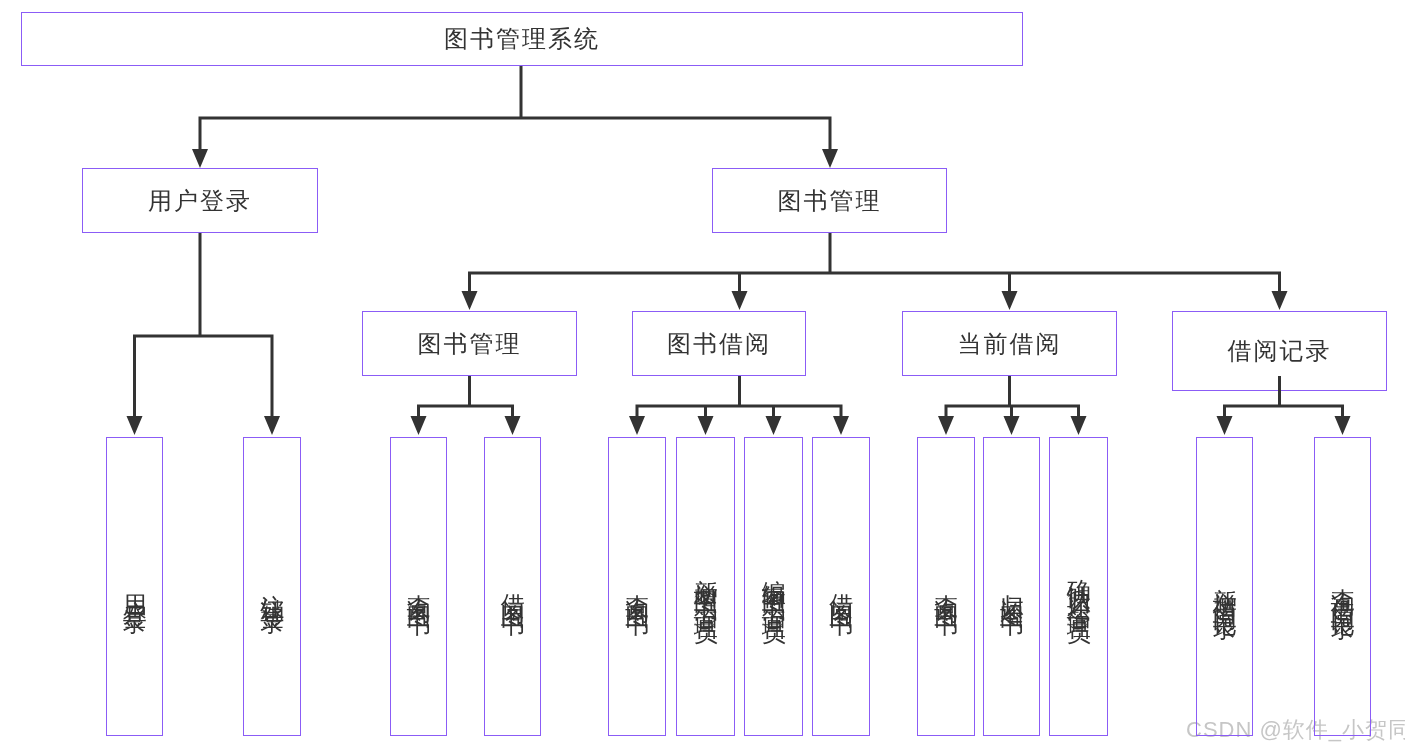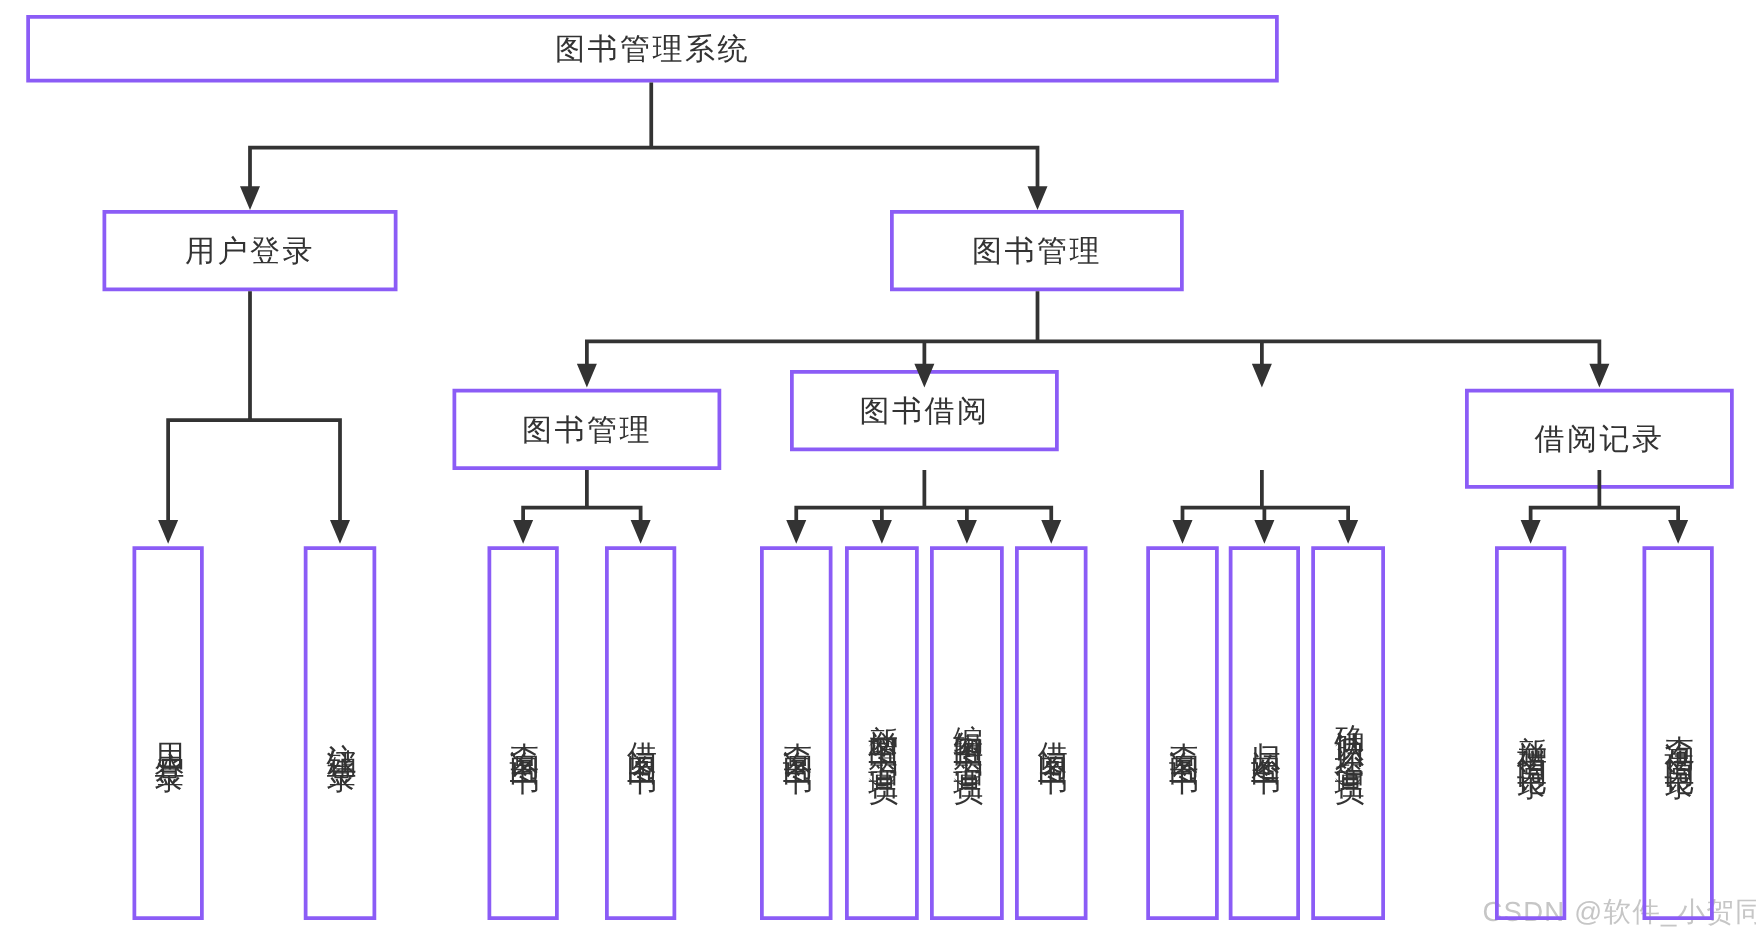--- a/index.html
+++ b/index.html
@@ -7,21 +7,21 @@
     width: 1405px; height: 747px;
     background: #ffffff;
     font-family: "Liberation Sans", "DejaVu Sans", sans-serif;
     overflow: hidden;
   }
   .stage { position: relative; width: 1405px; height: 747px; background: #ffffff; }
   svg.connectors { position: absolute; left: 0; top: 0; z-index: 3; pointer-events: none; }
   .node {
     position: absolute;
     box-sizing: border-box;
-    border: 3px solid #8b5cf6;
+    border: 1px solid #8b5cf6;
     background: transparent;
     display: flex; align-items: center; justify-content: center;
     color: #333333;
     z-index: 2;
   }
   .node .lbl {
     font-size: 24px;
     letter-spacing: 2px;
     white-space: nowrap;
   }
@@ -115,22 +115,25 @@
   <div class="node" style="left:82px; top:168px; width:236px; height:65px;">
     <span class="lbl">用户登录</span>
   </div>
   <div class="node" style="left:712px; top:168px; width:235px; height:65px;justify-content:center;">
     <span class="lbl">图书管理</span>
   </div>
 
   <div class="node" style="left:362px; top:311px; width:215px; height:65px;">
     <span class="lbl">图书管理</span>
   </div>
-  <div class="node" style="left:632px; top:296px; width:215px; height:65px;">
+  <div class="node" style="left:632px; top:311px; width:174px; height:65px;">
     <span class="lbl">图书借阅</span>
+  </div>
+  <div class="node" style="left:902px; top:311px; width:215px; height:65px;">
+    <span class="lbl">当前借阅</span>
   </div>
   <div class="node" style="left:1172px; top:311px; width:215px; height:80px;">
     <span class="lbl">借阅记录</span>
   </div>
 
   <div class="node leaf" style="left:106px; top:437px; width:57px; height:299px;">
     <span class="lbl">用户登录</span>
   </div>
   <div class="node leaf" style="left:243px; top:437px; width:58px; height:299px;">
     <span class="lbl">注销登录</span>

